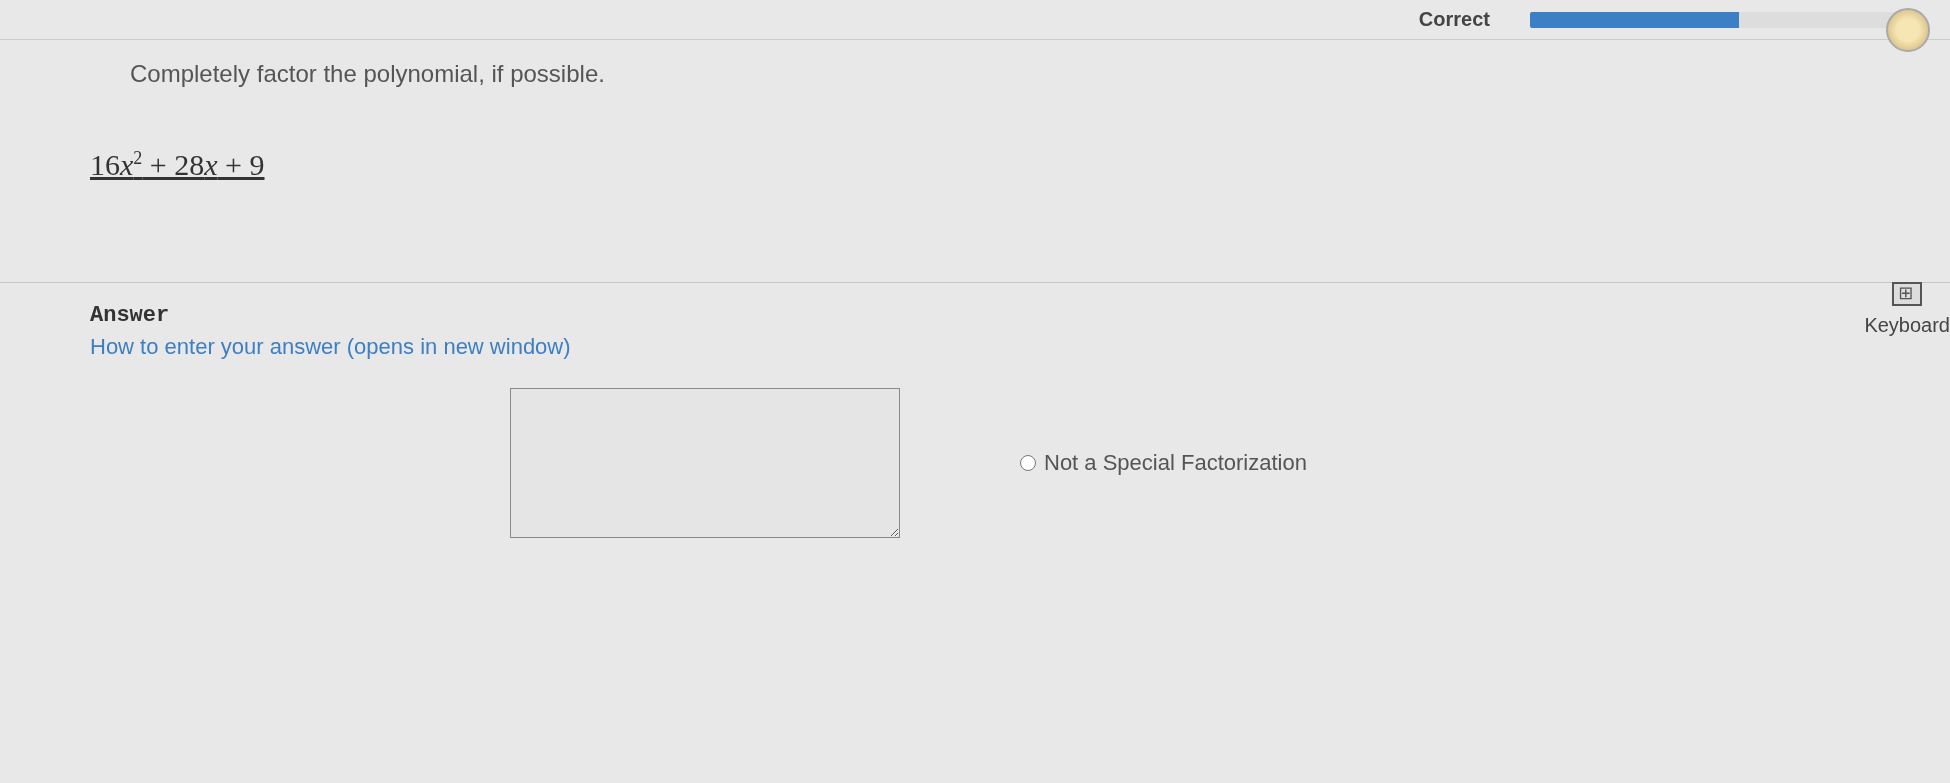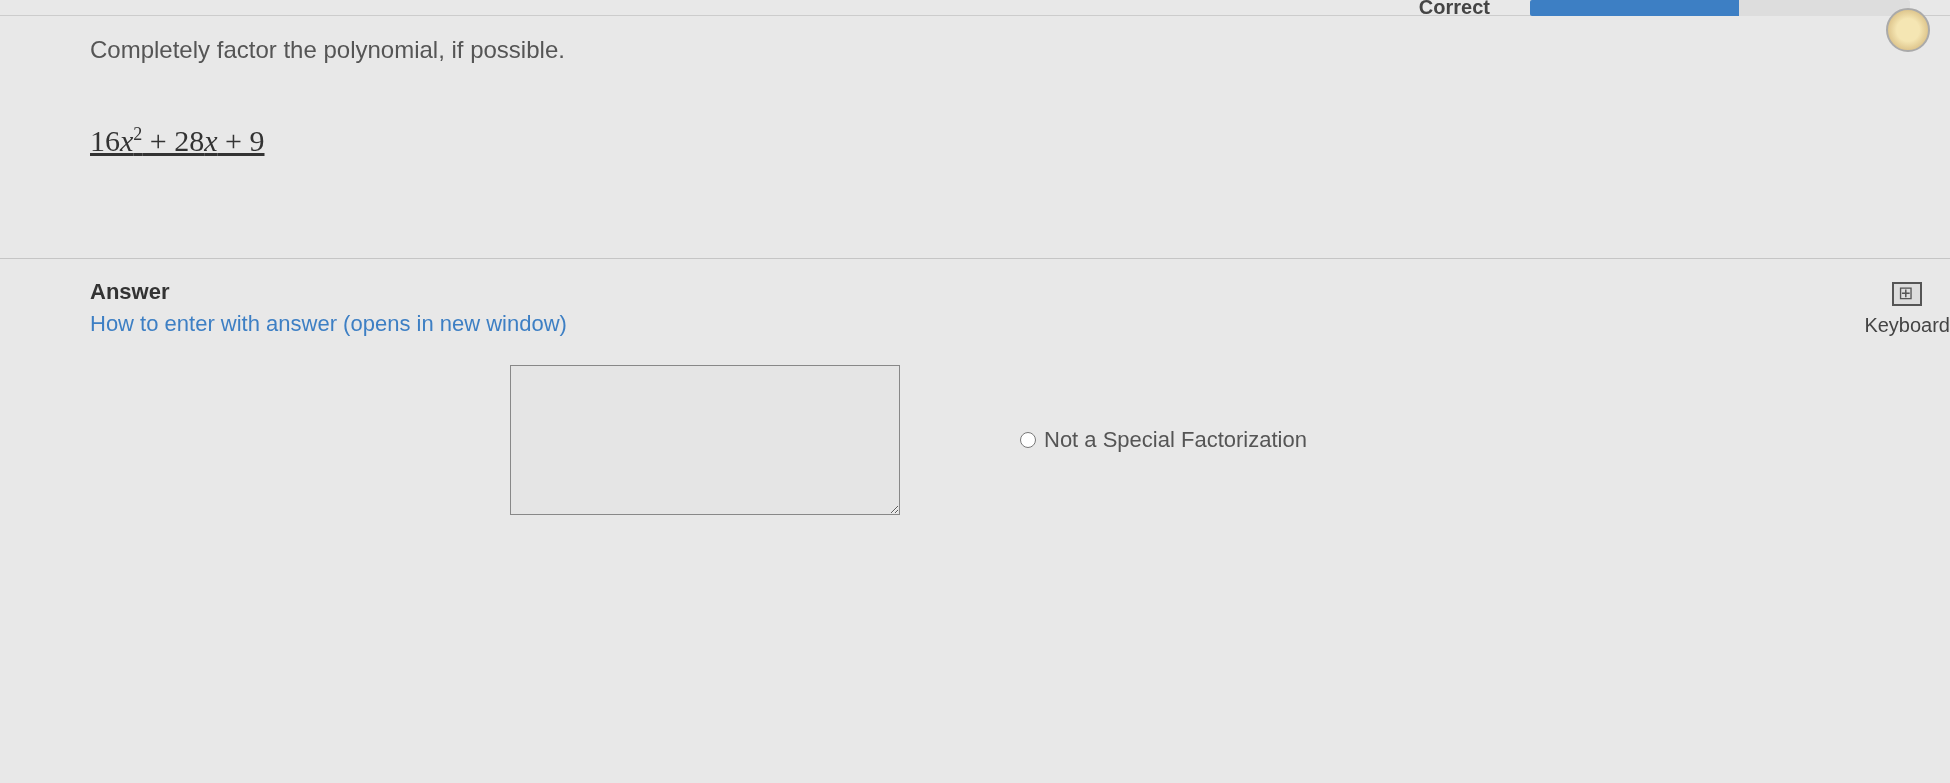--- a/index.html
+++ b/index.html
@@ -15,21 +15,21 @@
       position: relative;
       overflow: hidden;
     }
     .top-bar {
       display: flex;
       align-items: center;
       justify-content: flex-end;
       padding: 4px 40px 4px 0;
       border-bottom: 1px solid #ccc;
       gap: 20px;
-      height: 16px;
+      height: 40px;
     }
     .correct-label {
       color: #444;
       font-weight: 600;
       font-size: 20px;
       margin-right: 20px;
     }
     .progress-bar {
       width: 380px;
       height: 16px;
@@ -53,20 +53,21 @@
       background: radial-gradient(circle, #f5e6b3 40%, #c9a86a 100%);
       border: 2px solid #aaa;
     }
     .question-section {
       padding: 20px 90px 40px 90px;
     }
     .question-text {
       color: #555;
       font-size: 24px;
       margin-bottom: 60px;
+      margin-left: 40px;
     }
     .equation {
       font-family: 'Times New Roman', serif;
       font-size: 30px;
       color: #333;
       margin-bottom: 50px;
       text-decoration: underline;
     }
     .equation sup {
       font-size: 18px;
@@ -78,20 +79,21 @@
       margin: 10px 0 20px 0;
     }
     .answer-section {
       padding: 0 90px;
     }
     .answer-header {
       font-weight: bold;
       color: #333;
       font-size: 22px;
       margin-bottom: 6px;
+      font-family: Liberation Mono, monospace;
     }
     .how-to-link {
       color: #3d7fc4;
       font-size: 22px;
       text-decoration: none;
       cursor: pointer;
       display: inline-block;
       margin-bottom: 28px;
     }
     .keyboard-widget {
@@ -172,21 +174,21 @@
   <div class="question-text">Completely factor the polynomial, if possible.</div>
   <div class="equation">
     <span>16</span><i>x</i><sup>2</sup><span> + 28</span><i>x</i><span> + 9</span>
   </div>
 </div>
 
 <hr class="divider">
 
 <div class="answer-section">
   <div class="answer-header">Answer</div>
-  <a class="how-to-link">How to enter with answer (opens in new window)</a>
+  <a class="how-to-link">How to enter your answer (opens in new window)</a>
   <div class="answer-row">
     <textarea class="answer-input" value="" style=""></textarea>
     <div class="radio-group">
       <input type="radio" class="radio-btn" id="notspecial" style="">
       <label for="notspecial" class="radio-label">Not a Special Factorization</label>
     </div>
   </div>
 </div>
 
 <div class="keyboard-widget">

